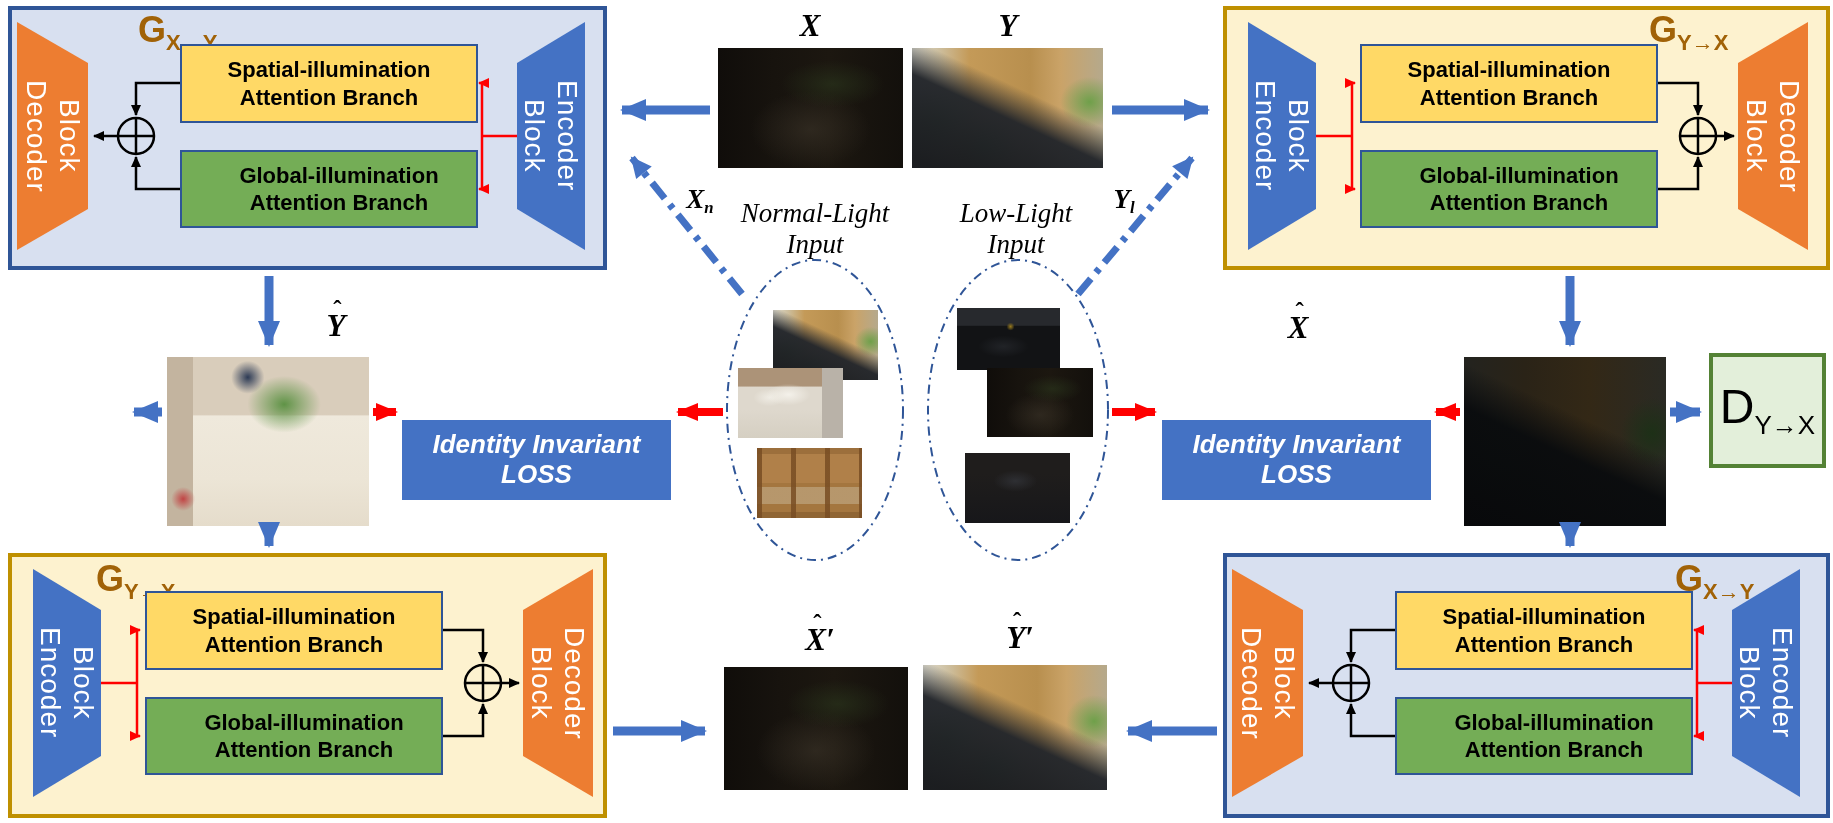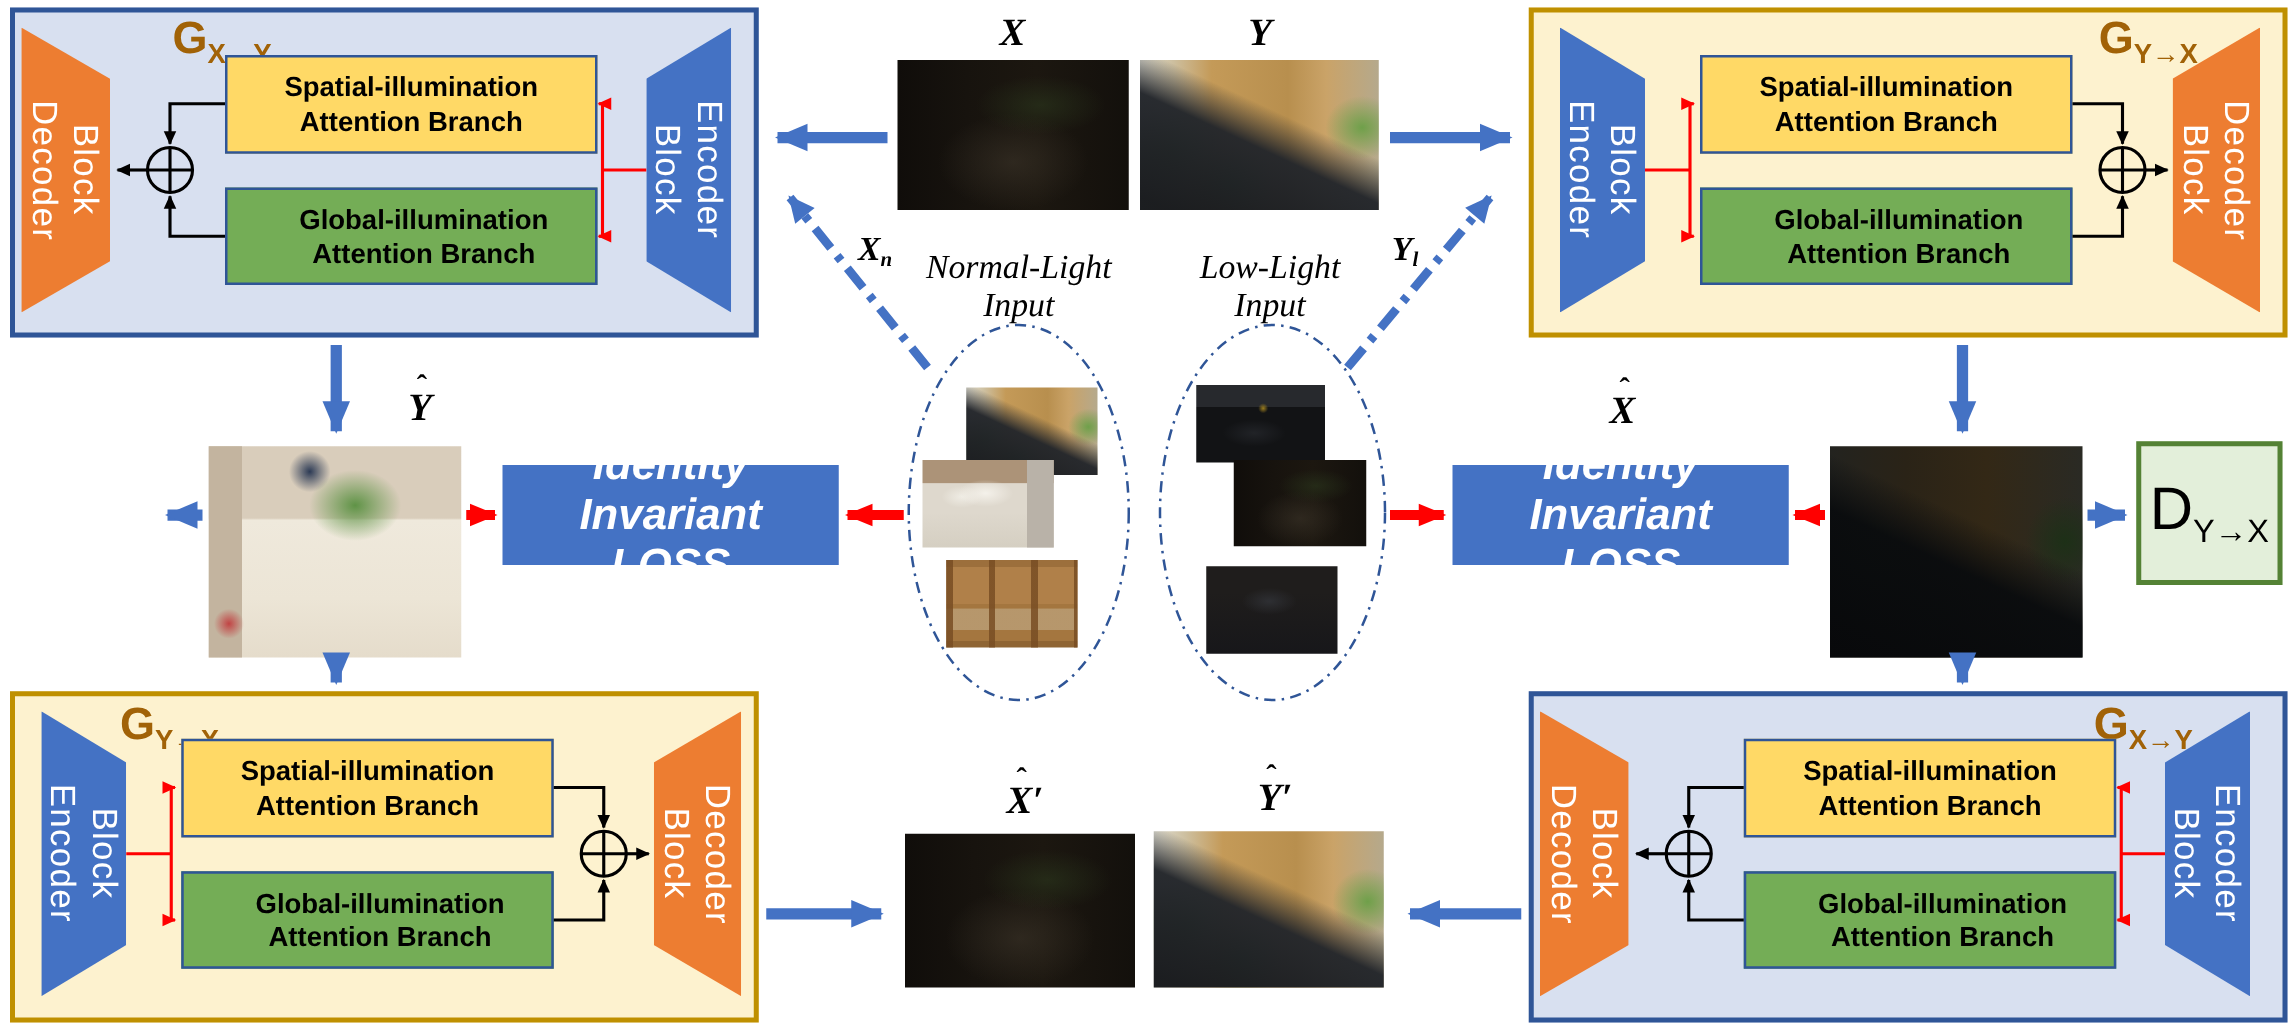--- a/index.html
+++ b/index.html
@@ -27,22 +27,22 @@
           font-weight:bold;font-size:22px;line-height:1.25;color:#000;}
   .branch.yellow{background:#ffd966;}
   .branch.green{background:#74ad56;padding-left:20px;}
 
   
   .dbox{position:absolute;width:117px;height:115px;box-sizing:border-box;background:#e3efda;
         border:4px solid #548235;display:flex;align-items:center;justify-content:center;
         font-size:48px;color:#000;line-height:1;}
   .dbox sub{font-size:26px;}
   .loss{position:absolute;width:269px;height:80px;background:#4472c4;color:#fff;
-        font-style:italic;font-weight:bold;font-size:35px;line-height:1.15;display:flex;
-        flex-direction:column;align-items:center;justify-content:center;text-align:center;}
+        font-style:italic;font-weight:bold;font-size:26px;line-height:1.15;display:flex;
+        flex-direction:column;align-items:center;justify-content:center;text-align:center;margin-top:48px;}
 
   
   .mlabel{position:absolute;transform:translateX(-50%);font-family:"Liberation Serif",serif;
           font-style:italic;font-weight:bold;font-size:31px;color:#000;white-space:nowrap;line-height:1;}
   .mlabel .sub{font-size:0.62em;vertical-align:-0.3em;}
   .hatbox{position:relative;display:inline-block;}
   .hatbox .hat{position:absolute;top:-0.48em;left:58%;transform:translateX(-50%);
                font-style:normal;font-weight:bold;font-size:0.8em;}
   .itext{position:absolute;transform:translateX(-50%);font-family:"Liberation Serif",serif;
          font-style:italic;font-size:27px;color:#000;text-align:center;line-height:1.15;white-space:nowrap;}
@@ -114,21 +114,21 @@
     </div>
     <div class="trap enc clipR" style="left:505px;top:12px;width:68px;height:228px">
       <div class="vt">
           <div>Block</div>
           <div>Encoder</div>
         </div>
     </div>
   </div>
 
   <div class="panel gold" style="left:1223px;top:6px;width:607px;height:264px">
-    <div class="glabel" style="left:452px;top:2px"><span>G</span><sub>Y→X</sub></div>
+    <div class="glabel" style="left:422px;top:2px"><span>G</span><sub>Y→X</sub></div>
     <div class="trap enc clipL" style="left:21px;top:12px;width:68px;height:228px">
       <div class="vt">
           <div>Encoder</div>
           <div>Block</div>
         </div>
     </div>
     <div class="branch yellow" style="left:133px;top:34px;width:298px;height:79px">
       <span>Spatial-illumination</span>
         <span>Attention Branch</span>
     </div>

